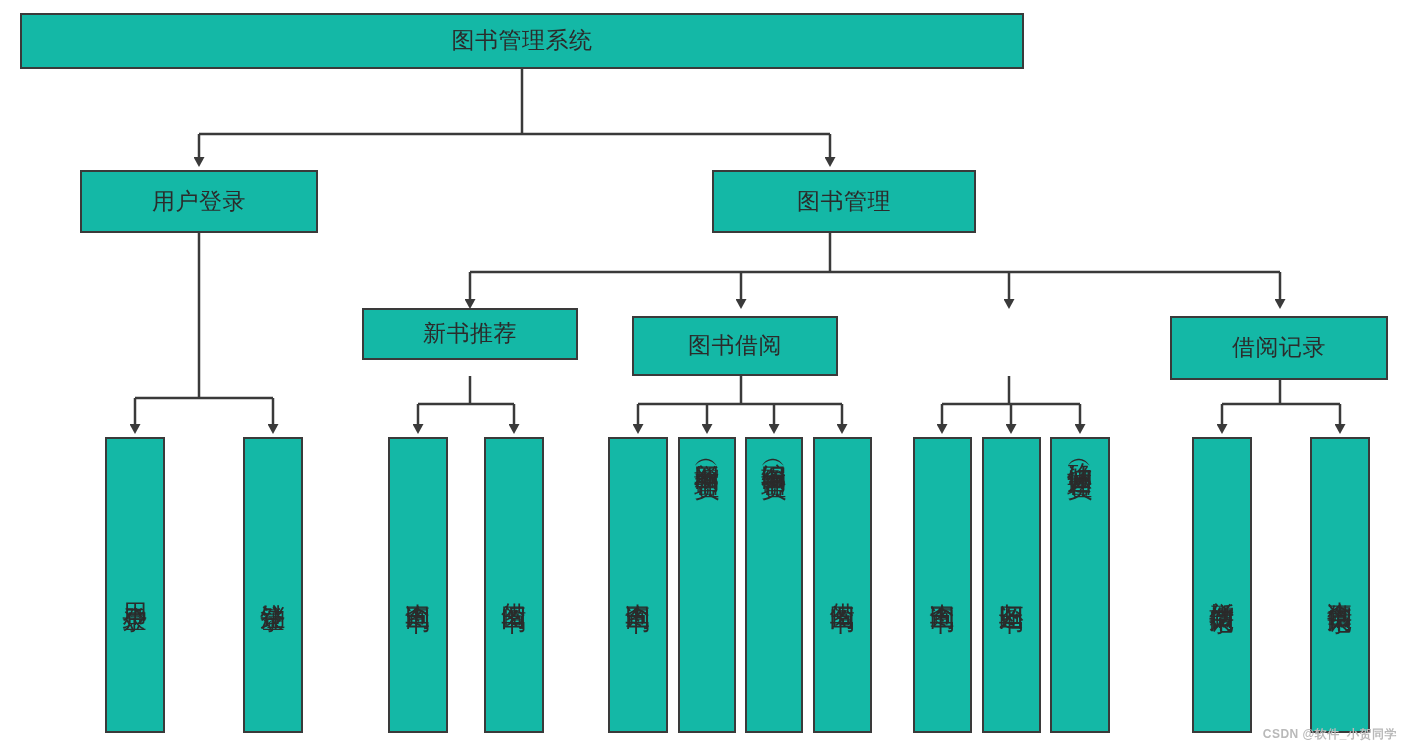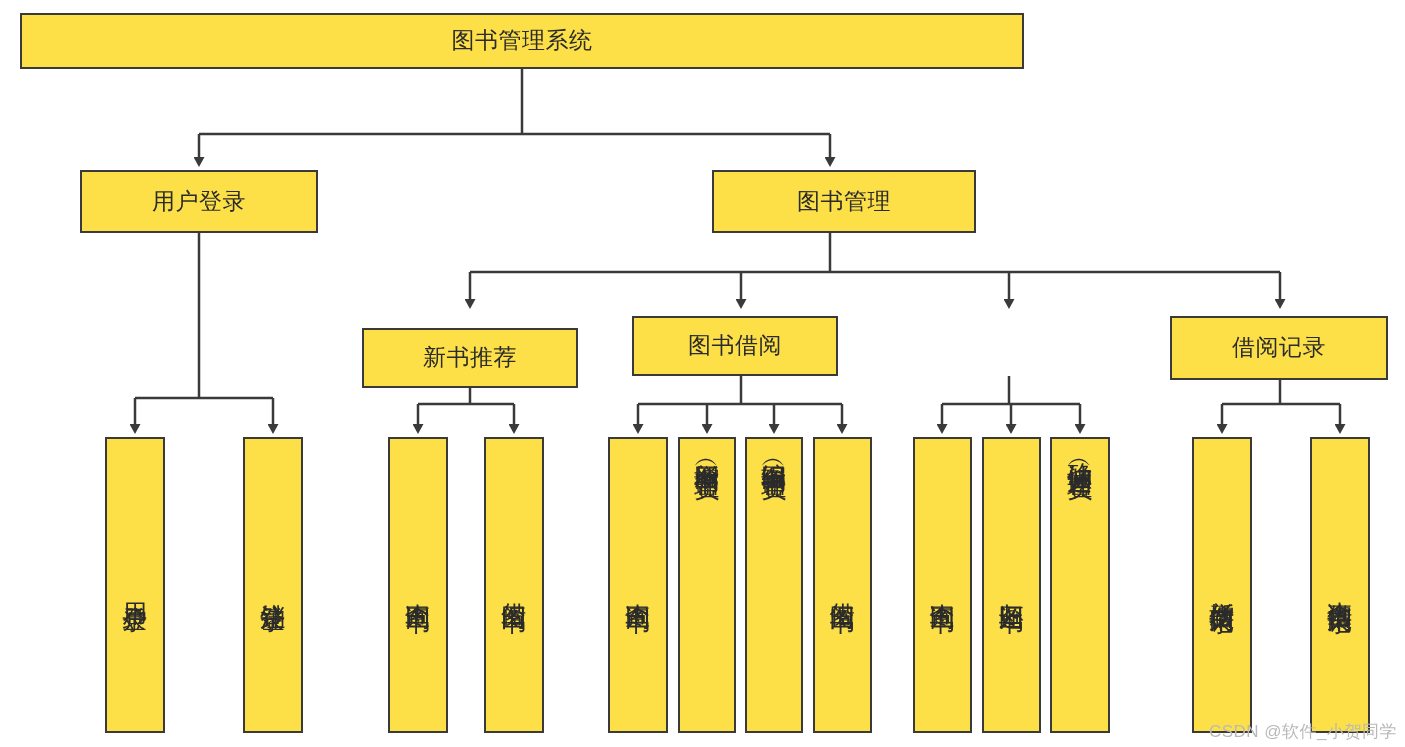--- a/index.html
+++ b/index.html
@@ -23,21 +23,21 @@
     left: 0;
     top: 0;
     width: 1405px;
     height: 747px;
     pointer-events: none;
   }
   .node {
     position: absolute;
     box-sizing: border-box;
     border: 2.5px solid #3a3a3a;
-    background: #fde047;
+    background: #14b8a6;
     display: flex;
     align-items: center;
     justify-content: center;
     color: #2b2b2b;
   }
   .node .label {
     display: block;
     text-align: center;
     line-height: 1.18;
     letter-spacing: 0.5px;
@@ -61,25 +61,26 @@
     letter-spacing: 2px;
     white-space: nowrap;
   }
   .node.vert.centered {
     align-items: center;
   }
   .watermark {
     position: absolute;
     right: 8px;
     bottom: 4px;
-    font-size: 17px;
+    font-size: 12px;
     color: #b9b9b9;
     letter-spacing: 0.5px;
     white-space: nowrap;
     font-family: "Liberation Sans", "DejaVu Sans", sans-serif;
+    font-weight: bold;
   }
 </style>
 </head>
 <body>
 
 <div id="canvas">
 
   <svg class="lines" viewBox="0 0 1405 747">
     <defs>
       <marker id="arrow" markerWidth="10" markerHeight="11" refX="1" refY="5.5" orient="auto" markerUnits="userSpaceOnUse">
@@ -135,21 +136,21 @@
   </div>
 
   <div class="node horiz" style="left:80px; top:170px; width:238px; height:63px;">
     <span class="label">用户登录</span>
   </div>
 
   <div class="node horiz" style="left:712px; top:170px; width:264px; height:63px;">
     <span class="label">图书管理</span>
   </div>
 
-  <div class="node horiz" style="left:362px; top:328px; width:216px; height:60px;">
+  <div class="node horiz" style="left:362px; top:308px; width:216px; height:52px;">
     <span class="label">新书推荐</span>
   </div>
 
   <div class="node horiz" style="left:632px; top:316px; width:206px; height:60px;">
     <span class="label">图书借阅</span>
   </div>
 
 
   <div class="node horiz" style="left:1170px; top:316px; width:218px; height:64px;">
     <span class="label">借阅记录</span>

